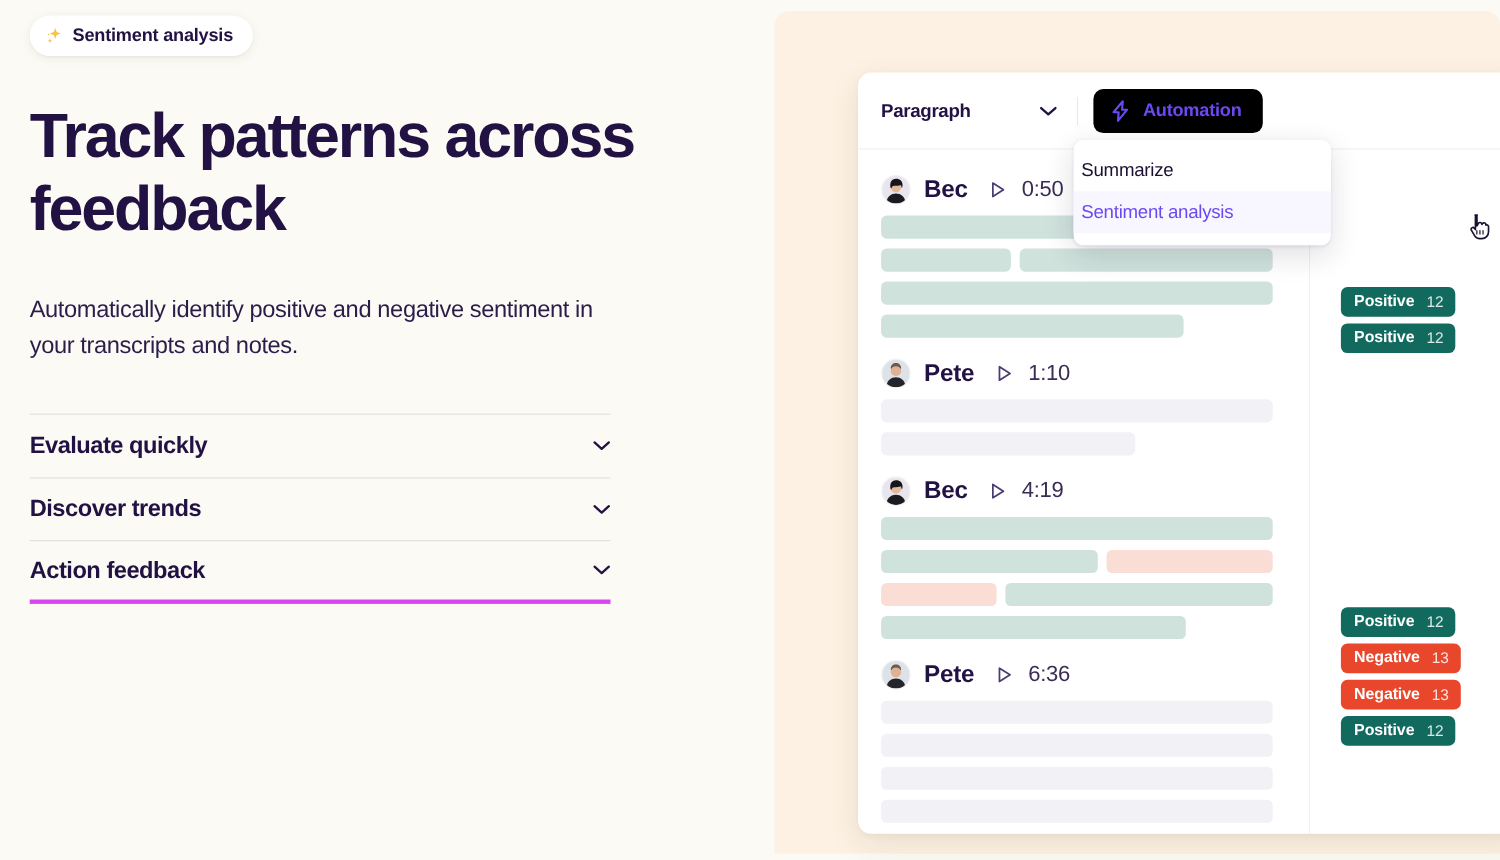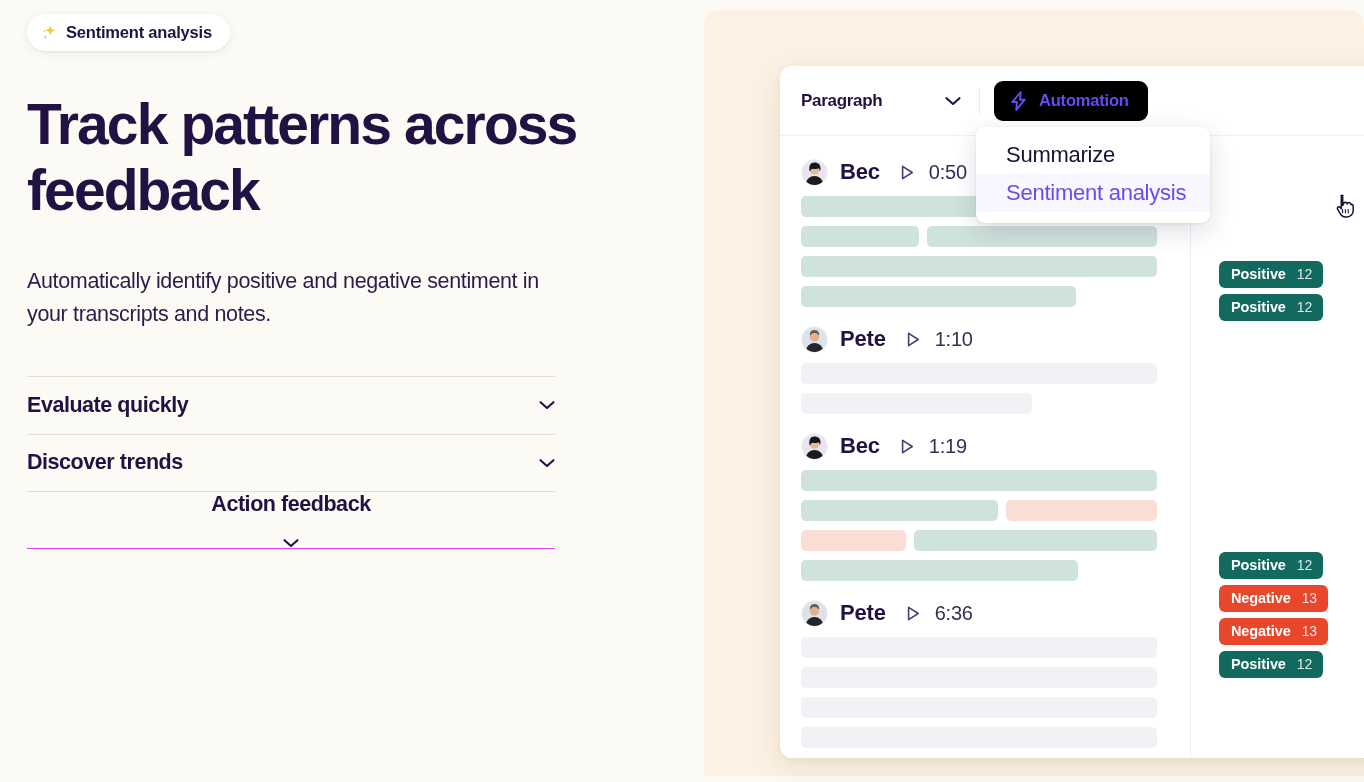--- a/index.html
+++ b/index.html
@@ -35,21 +35,21 @@
     color: #2B1D4A; letter-spacing: -0.35px; max-width: 520px;
   }
 
   .accordion { margin-top: 45px; width: 528px; }
   .acc-item {
     border-top: 1px solid #E2DFD6;
     height: 57.5px;
     display: flex; align-items: center; justify-content: space-between;
     cursor: pointer;
   }
-  .acc-item:last-child { border-bottom: 1px solid #d946ef; flex-direction: column; }
+  .acc-item:last-child { border-bottom: 4px solid #d946ef; }
   .acc-label { font-size: 21.5px; font-weight: 700; color: #221143; letter-spacing: -0.45px; }
   .chev { width: 16px; height: 10px; flex: none; }
 
   
   .panel {
     position: absolute; left: 704px; top: 10px;
     width: 660px; height: 766px;
     background: #FCF1E2;
     border-radius: 14px 14px 0 0;
   }
@@ -87,21 +87,21 @@
   .dropdown {
     position: absolute; left: 196px; top: 61px;
     width: 234px; background: #FFFFFF;
     border-radius: 9px;
     box-shadow: 0 8px 26px rgba(40,30,60,0.15), 0 1px 3px rgba(40,30,60,0.08);
     padding: 9px 0 11px 0;
     z-index: 30;
   }
   .dd-item {
     height: 38px; display: flex; align-items: center;
-    padding-left: 30px; font-size: 22px; letter-spacing: -0.25px;
+    padding-left: 7px; font-size: 17px; letter-spacing: -0.25px;
     color: #1B1030; cursor: pointer;
   }
   .dd-item.active { color: #6B49F2; background: #F8F6FE; }
   .cursor-hand { position: absolute; left: 358px; top: 67px; width: 22px; height: 26px; }
 
   
   .card-body { position: relative; display: flex; height: 622px; }
   .transcript { position: relative; width: 410px; padding: 19px 0 0 21px; }
   .col-divider { width: 1px; background: #F0EFF3; height: 100%; }
   .sentiments { position: relative; width: 199px; }
@@ -271,21 +271,21 @@
           <svg class="avatar" viewBox="0 0 40 40">
             <rect width="40" height="40" fill="#E8E5EE"></rect>
             <circle cx="20" cy="16" r="7.6" fill="#E4B99B"></circle>
             <path d="M20 4c6.4 0 9.6 3.8 9.6 9.2 0 2.6-.9 4.6-.9 4.6l-1.6-4.8s-4 1.6-9 1.2c-2.4-.2-4 1-4.6 3.6l-1.4-.6C10.6 9.4 13.6 4 20 4z" fill="#17161B"></path>
             <path d="M20 25.4c7.2 0 12.4 4.6 13.4 11.2v3.4H6.6v-3.4C7.6 30 12.8 25.4 20 25.4z" fill="#1B1A20"></path>
           </svg>
           <span class="sp-name">Bec</span>
           <svg class="play" viewBox="0 0 13 15">
             <path d="M1.6 1.4L11.2 7.5 1.6 13.6z" fill="none" stroke="#4C3C74" stroke-width="1.6" stroke-linejoin="round"></path>
           </svg>
-          <span class="sp-time">1:19</span>
+          <span class="sp-time">4:19</span>
         </div>
         <div class="lines">
           <div class="lrow">
               <span class="seg pos" style="width:356px"></span>
             </div>
           <div class="lrow">
               <span class="seg pos" style="width:197px"></span>
               <span class="seg neg" style="width:151px"></span>
             </div>
           <div class="lrow">

